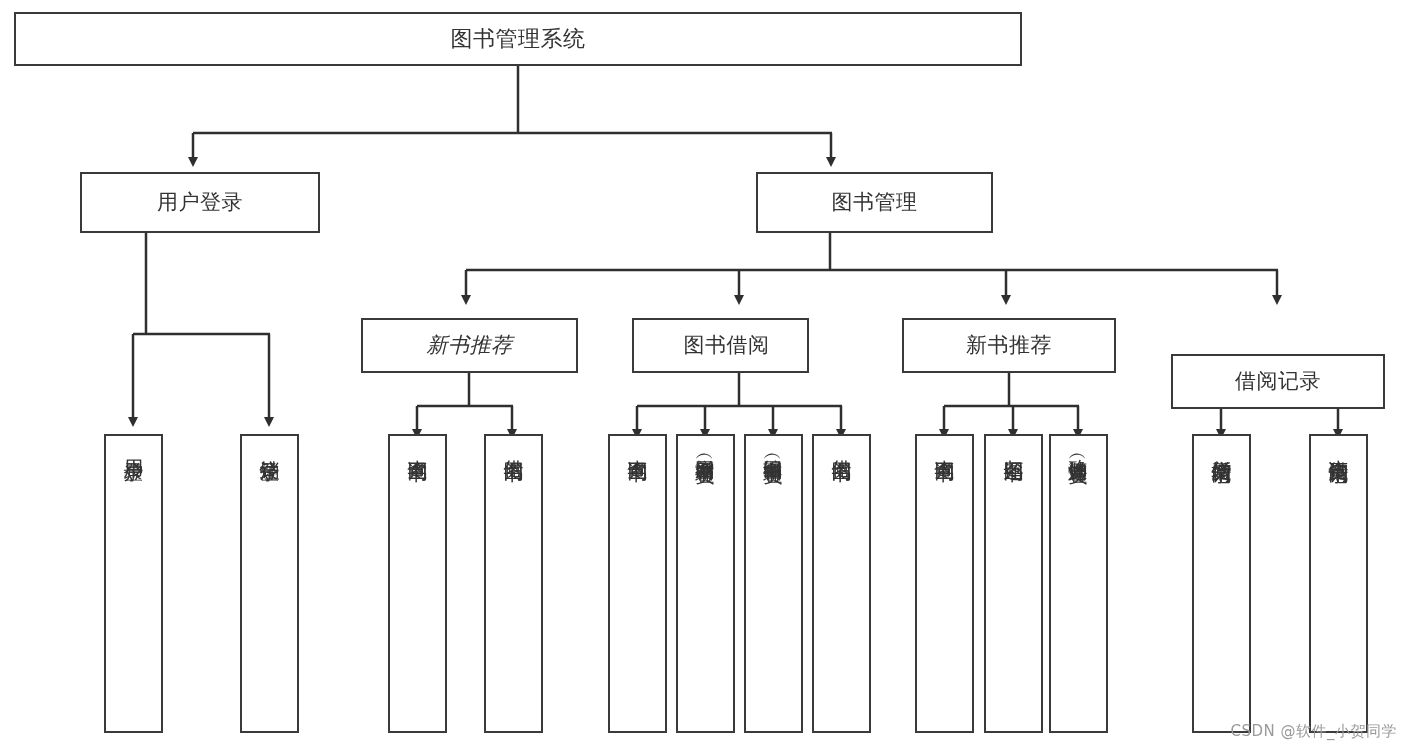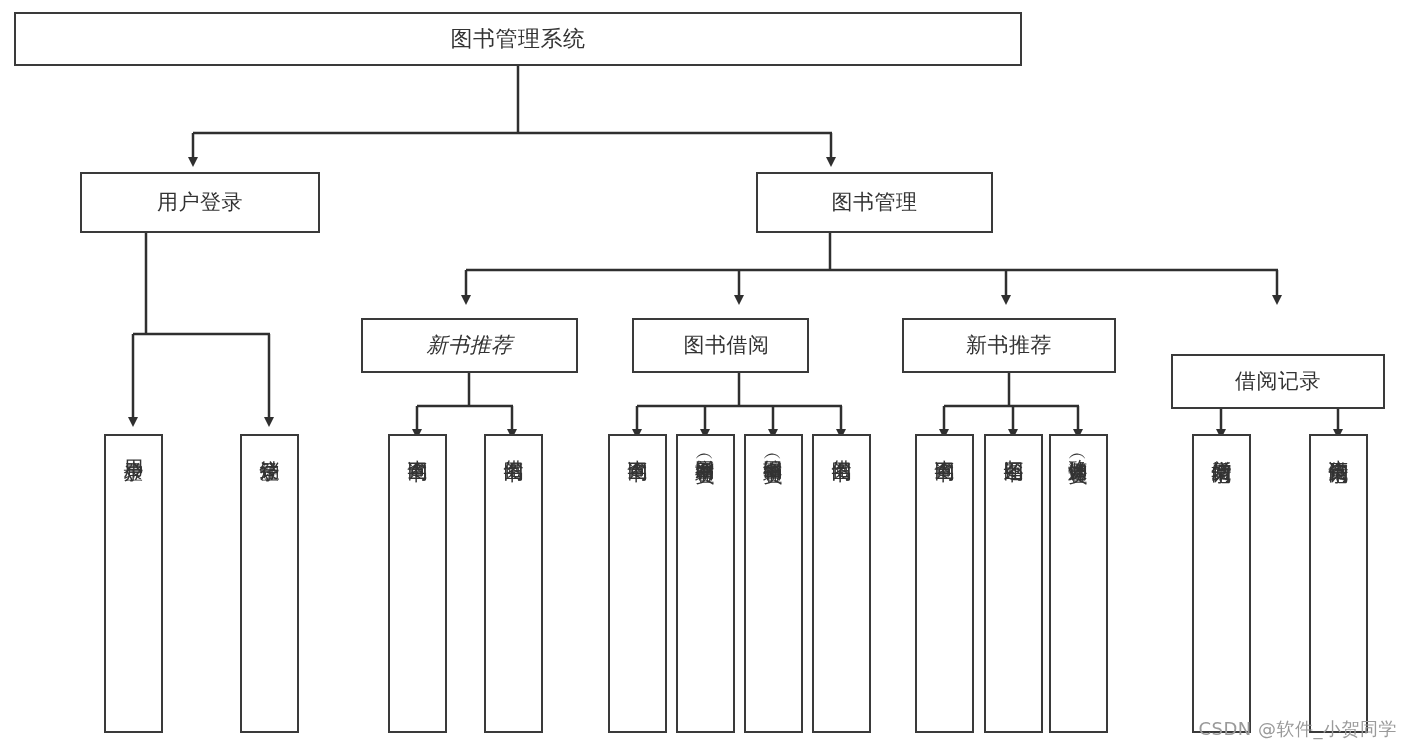--- a/index.html
+++ b/index.html
@@ -59,21 +59,21 @@
     display: block;
   }
   .vtext.tall {
     font-size: 19px;
     line-height: 1.5;
   }
   .watermark {
     position: absolute;
     right: 8px;
     bottom: 6px;
-    font-size: 18px;
+    font-size: 15px;
     color: #9a9a9a;
     letter-spacing: 0.5px;
     white-space: nowrap;
   }
 </style>
 </head>
 <body>
 
 <div id="canvas">
 

